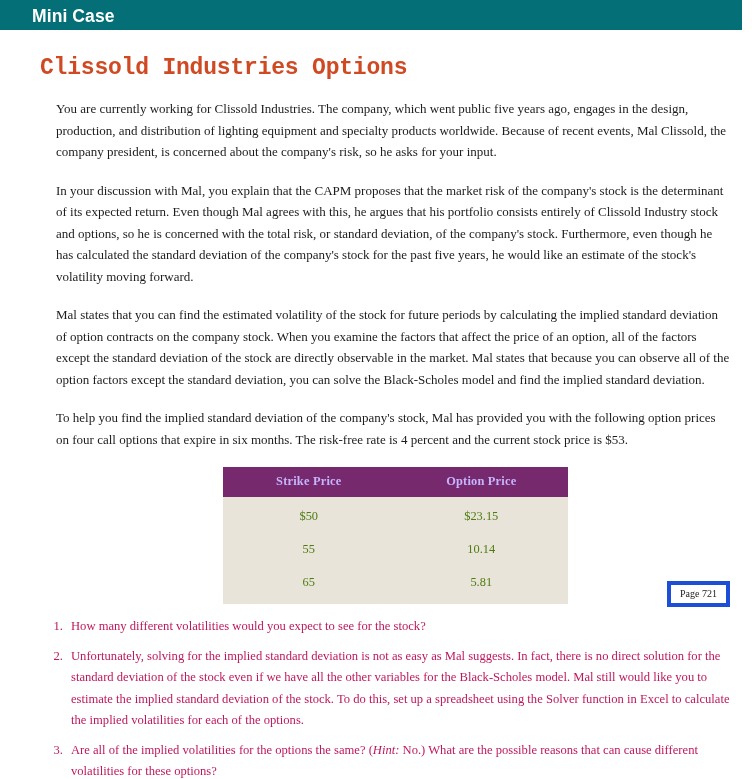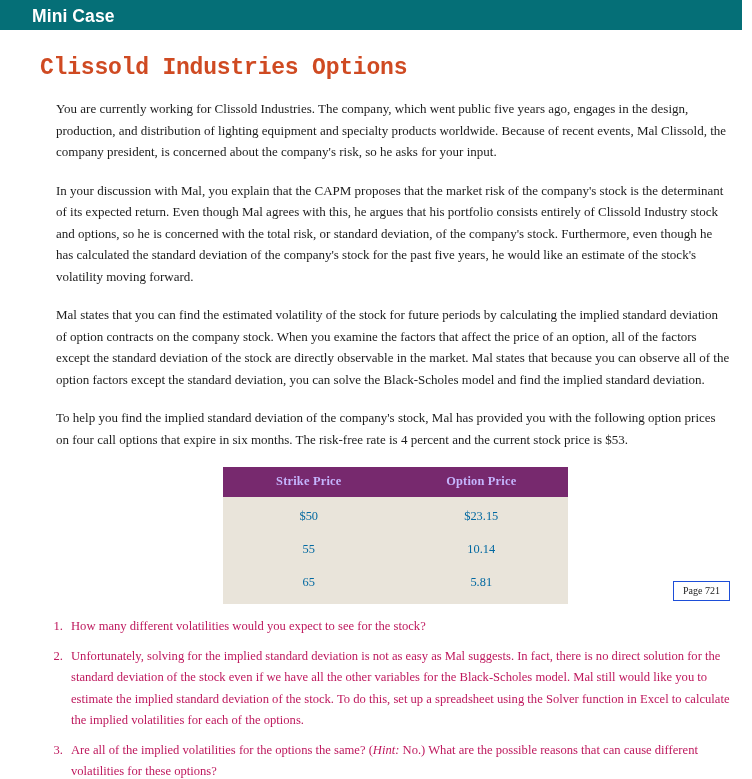--- a/index.html
+++ b/index.html
@@ -89,21 +89,21 @@
     font-size: 12.4px;
     font-weight: bold;
     padding: 7px 0 8px 0;
     text-align: center;
     letter-spacing: 0.2px;
   }
   table.opt-table td {
     text-align: center;
     font-size: 12.4px;
     padding: 9px 0 9px 0;
-    color: #0369a1;
+    color: #4d7c0f;
     background: #E9E4DA;
   }
   table.opt-table tr:first-child td { padding-top: 12px; }
   table.opt-table tr:last-child  td { padding-bottom: 14px; }
 
   
   ol.question-list {
     margin: 8px 0 0 0;
     padding-left: 26px;
     font-size: 12.6px;
@@ -118,21 +118,21 @@
     font-size: 12.6px;
   }
 
   .hint-em { font-style: italic; }
 
   
   .page-ref {
     position: absolute;
     right: 22px;
     top: 527px;
-    border: 1px solid #1d4ed8;
+    border: 4px solid #1d4ed8;
     background: #ffffff;
     font-size: 10px;
     font-family: "Liberation Serif", "DejaVu Serif", serif;
     color: #222;
     padding: 3px 9px 3px 9px;
     line-height: 12px;
     z-index: 5;
     white-space: nowrap;
   }
 </style>

